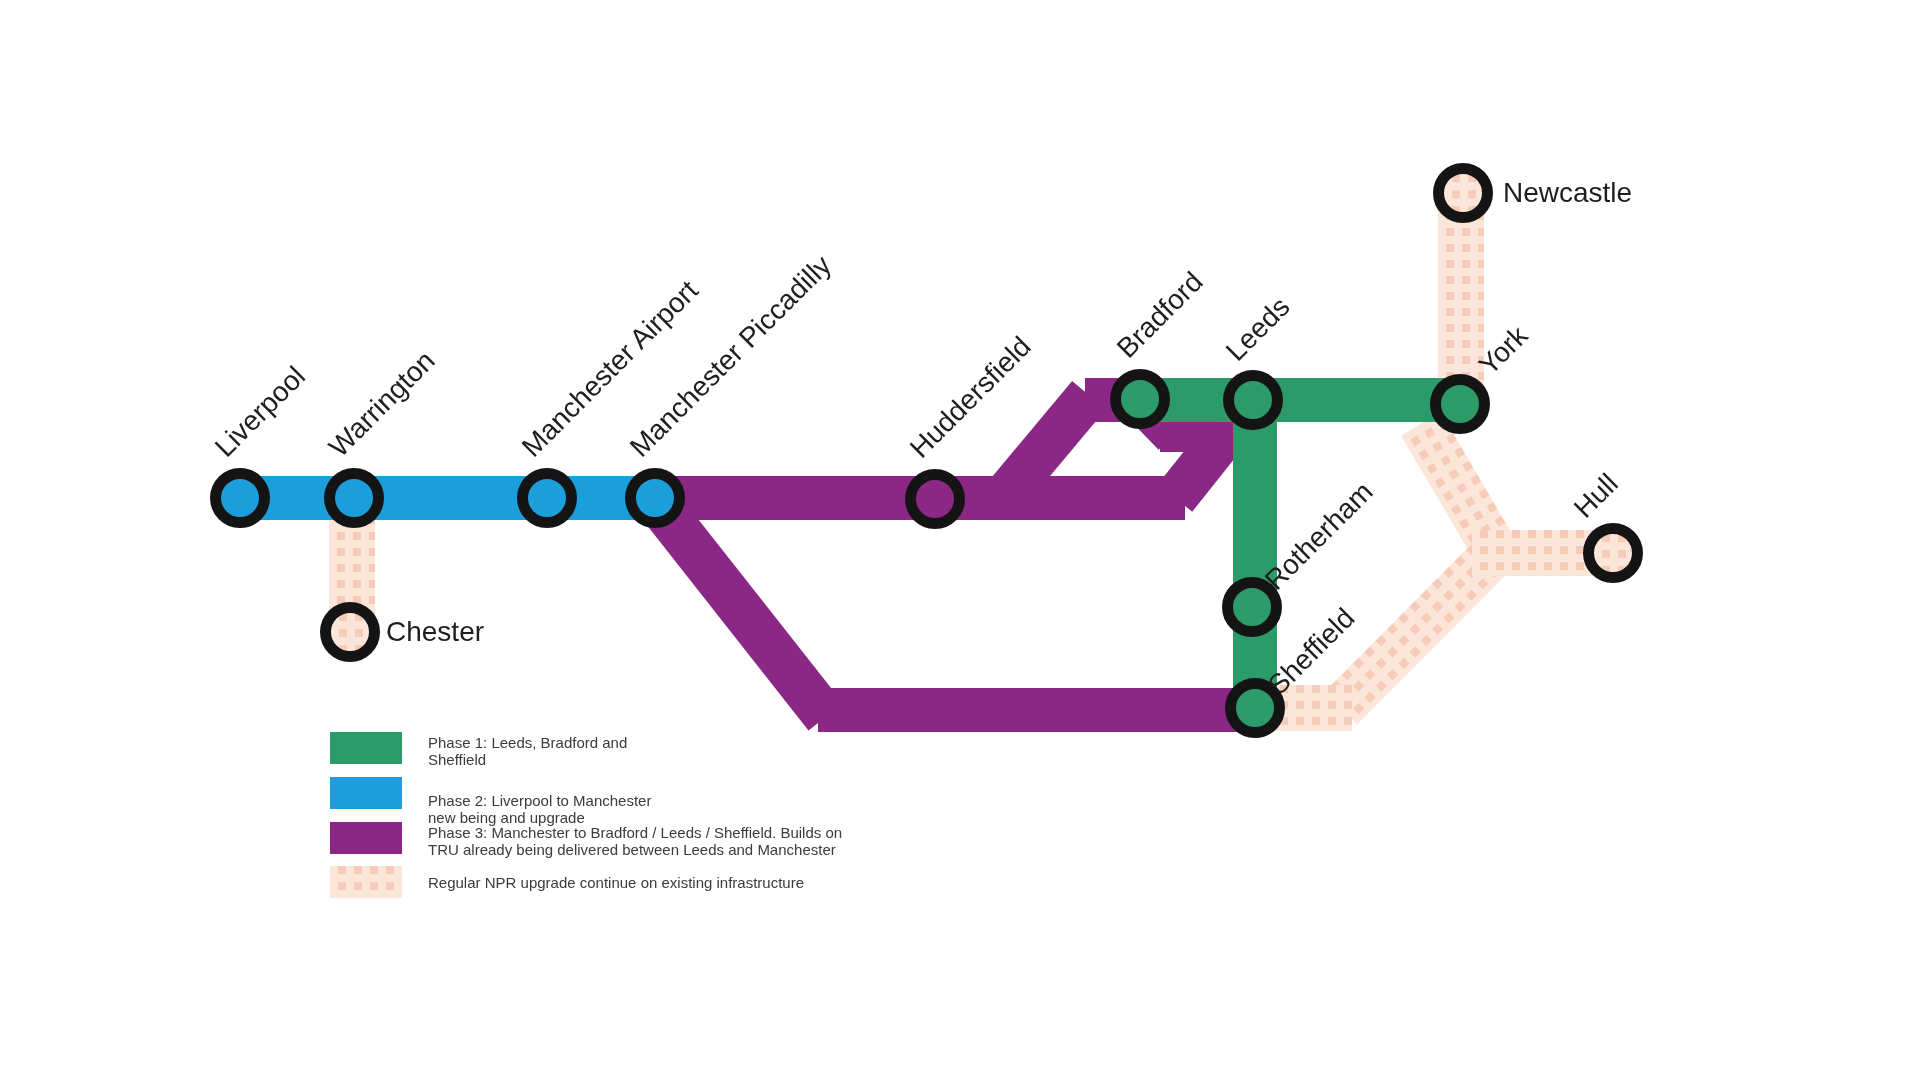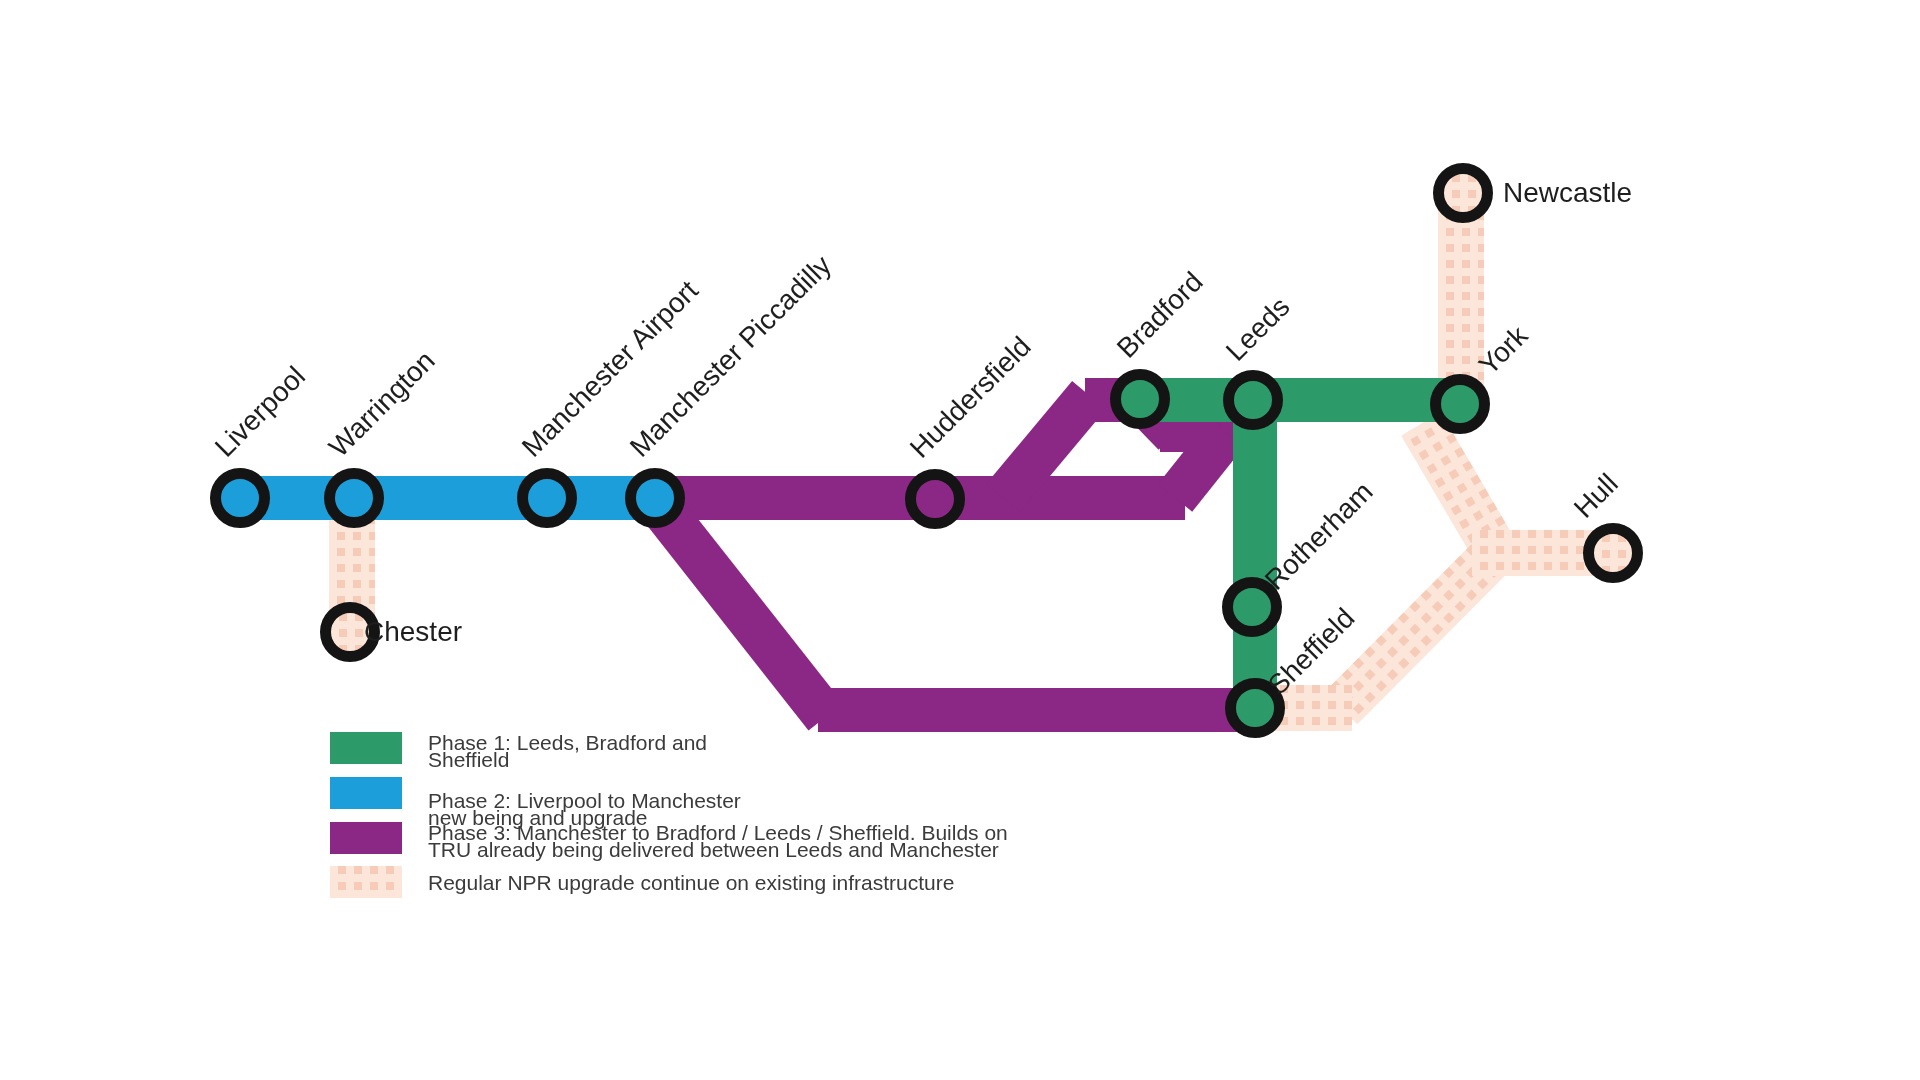--- a/index.html
+++ b/index.html
@@ -25,21 +25,21 @@
     position:absolute;left:0;bottom:0;white-space:nowrap;
     transform-origin:0 100%;transform:rotate(-45deg);
     font-size:28px;color:#1e1e1e;line-height:1;
   }
   .hlabel{
     position:absolute;white-space:nowrap;transform:translateY(-50%);
     font-size:28px;color:#1e1e1e;line-height:1;
   }
   #legend .swatch{position:absolute;width:72px;height:32px;}
   #legend .ltext{
-    position:absolute;font-size:21px;line-height:17px;color:#3b3b3b;
+    position:absolute;font-size:15px;line-height:17px;color:#3b3b3b;
     white-space:nowrap;
   }
 </style>
 </head>
 <body>
 
 <div id="map">
     <div class="seg pinkpat" style="left: 329px; top: 500px; width: 46px; height: 134px;"></div>
     <div class="seg pinkpat" style="left: 1438px; top: 196px; width: 46px; height: 208px;"></div>
     <div class="seg pinkpat rot" style="left: 1421px; top: 401px; width: 154.354px; height: 46px; transform: rotate(59.6324deg);"></div>
@@ -98,21 +98,21 @@
     </div>
     <div class="station" style="background: rgb(45, 154, 106); left: 1222px; top: 577px;"></div>
     <div class="anchor" style="left: 1280px; top: 595px;">
       <span class="rlabel">Rotherham</span>
     </div>
     <div class="station" style="background: rgb(45, 154, 106); left: 1225px; top: 678px;"></div>
     <div class="anchor" style="left: 1283px; top: 700px;">
       <span class="rlabel">Sheffield</span>
     </div>
     <div class="station pinkpat" style="left: 320px; top: 602px;"></div>
-    <div class="hlabel" style="left: 364px; top: 632px;">Chester</div>
+    <div class="hlabel" style="left: 386px; top: 632px;">Chester</div>
   </div>
 <div id="legend">
     <div class="swatch" style="background: rgb(45, 154, 106); left: 330px; top: 732px;"></div>
     <div class="ltext" style="left: 428px; top: 734px;">
       <div>Phase 1: Leeds, Bradford and</div>
       <div>Sheffield</div>
     </div>
     <div class="swatch" style="background: rgb(27, 158, 217); left: 330px; top: 777px;"></div>
     <div class="ltext" style="left: 428px; top: 792px;">
       <div>Phase 2: Liverpool to Manchester</div>

